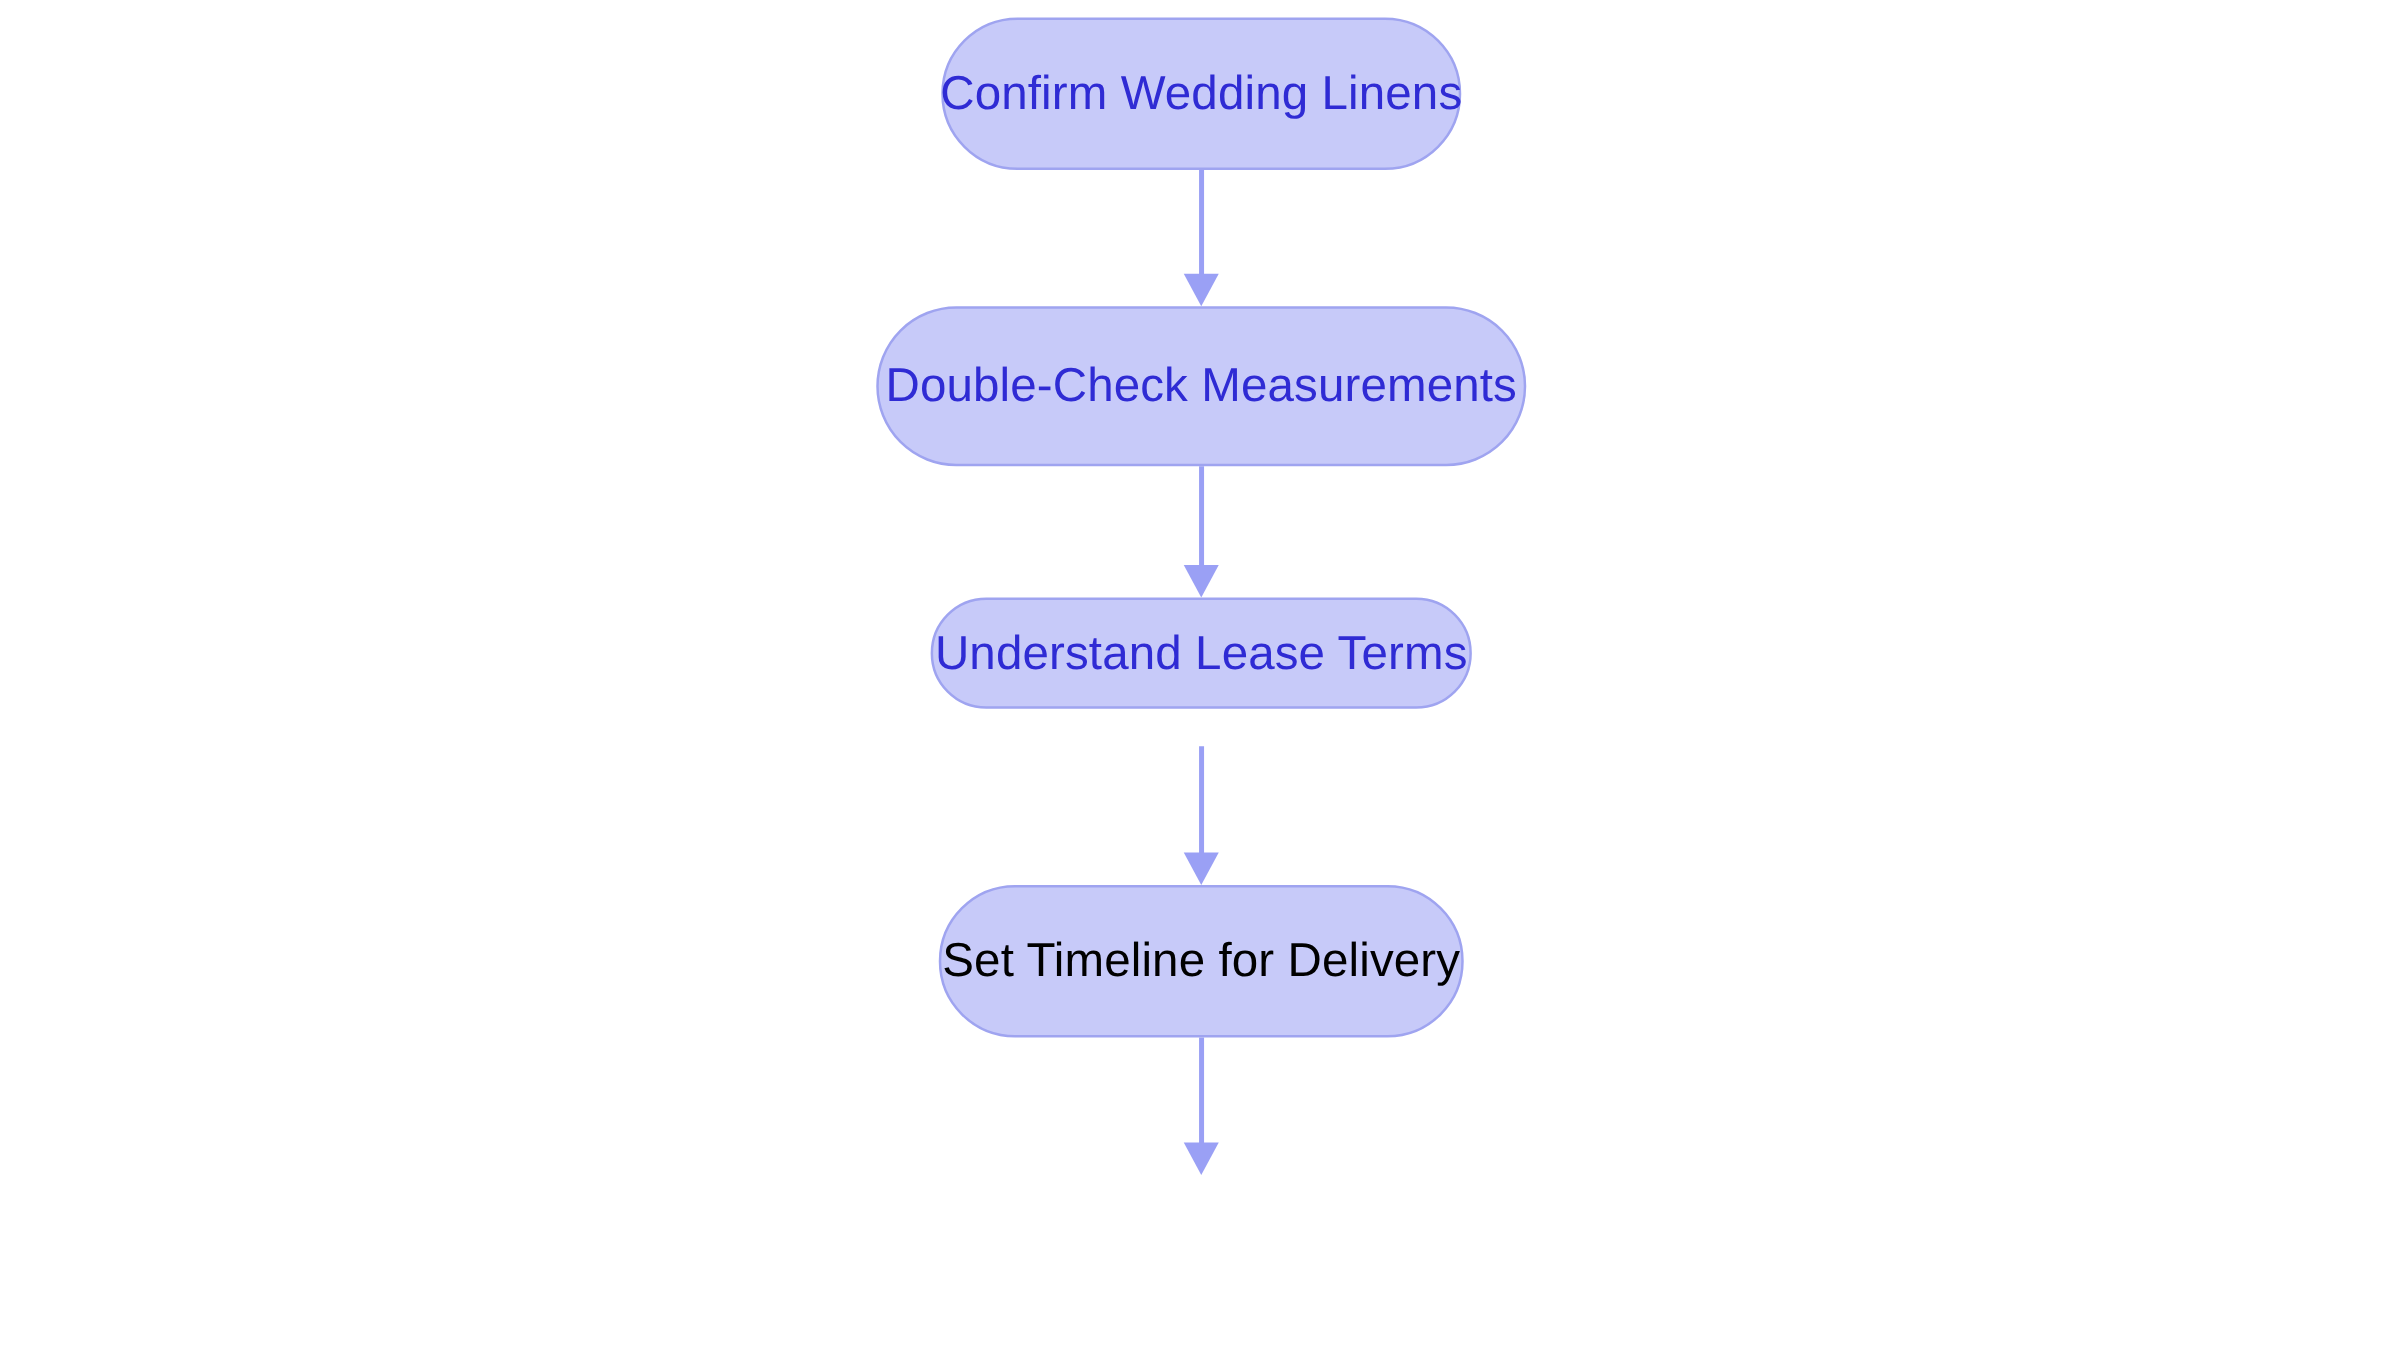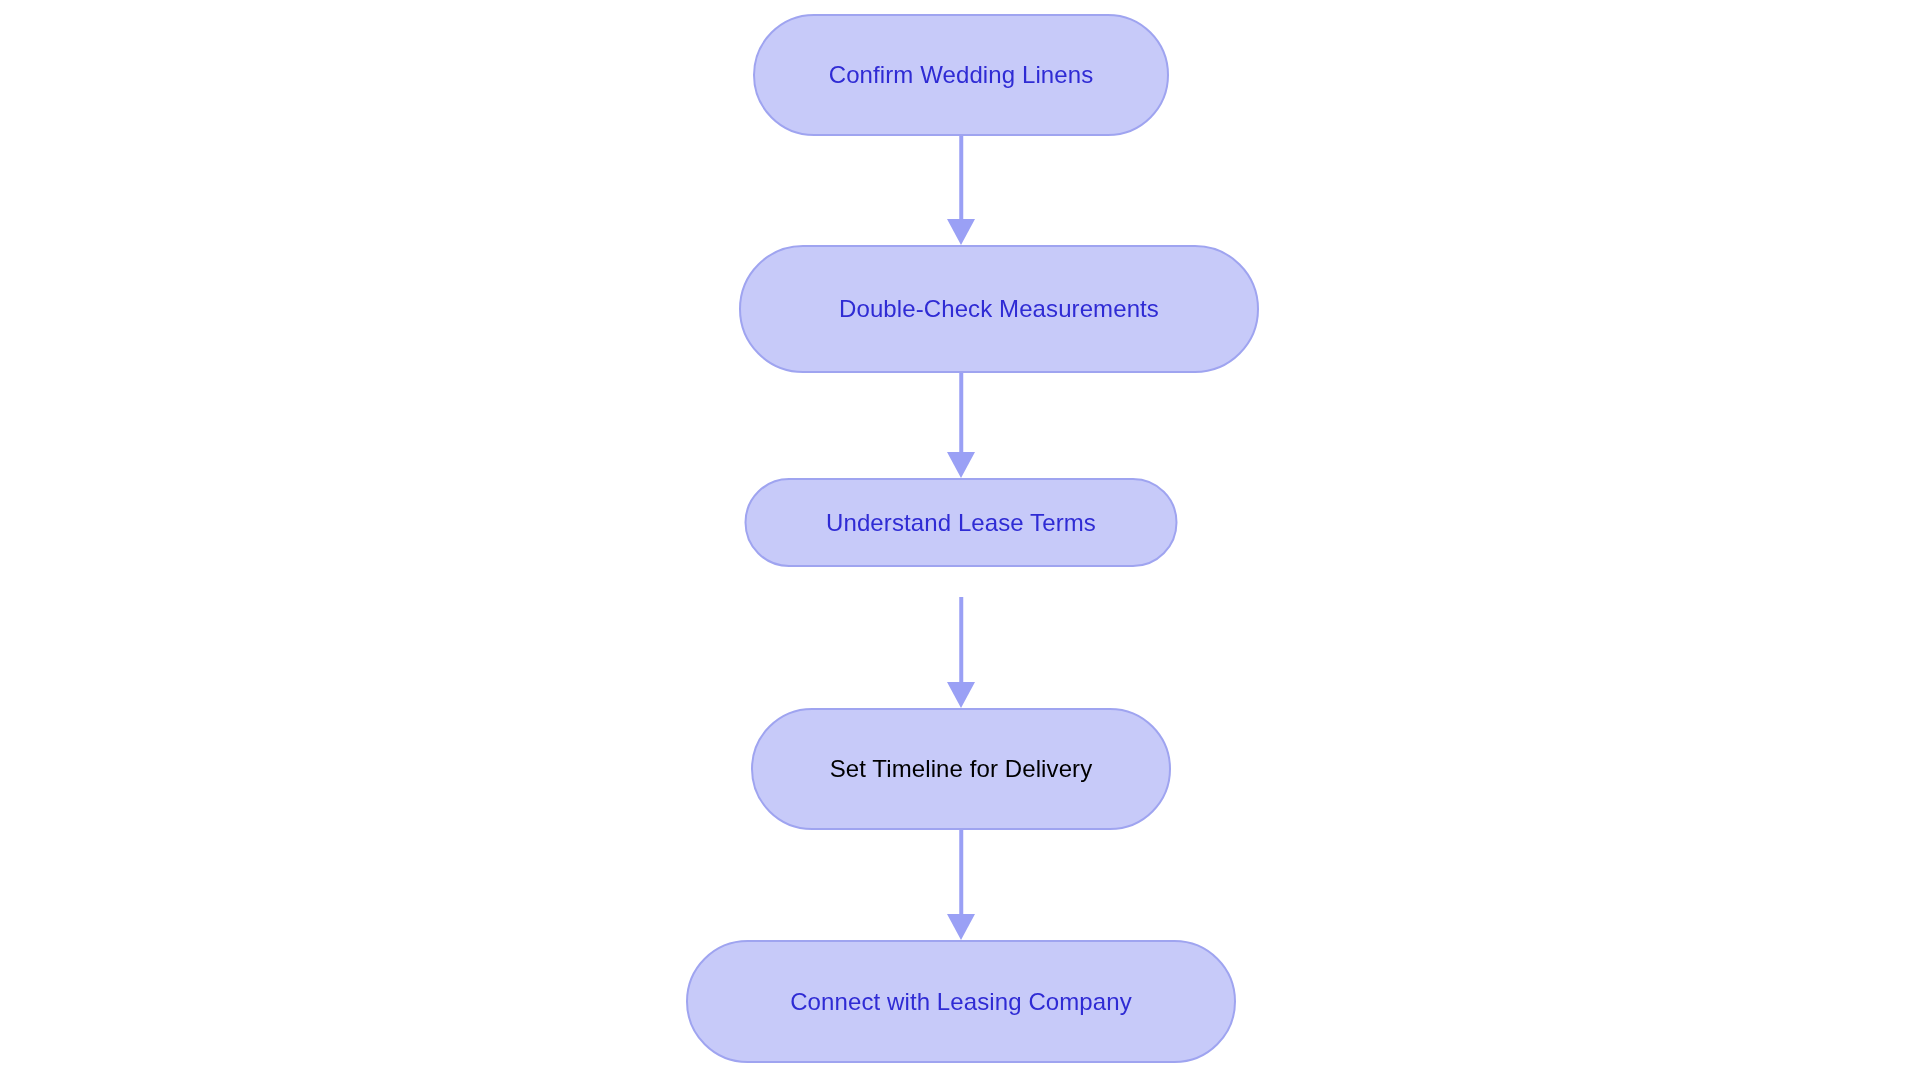--- a/index.html
+++ b/index.html
@@ -27,21 +27,21 @@
     justify-content: center;
     background: #c7caf9;
     border: 2px solid #9fa4f0;
     border-radius: 999px;
     transform: translateX(-50%);
   }
 
   .node-label {
     color: #2f2bd4;
     font-family: "Liberation Sans", "DejaVu Sans", sans-serif;
-    font-size: 24px;
+    font-size: 38px;
     font-weight: 400;
     line-height: 1;
     letter-spacing: 0.1px;
     white-space: nowrap;
     text-align: center;
   }
 
   
   .edge {
     position: absolute;
@@ -88,26 +88,23 @@
     <div class="edge-head" style="border-top-color: rgb(154, 160, 245);"></div>
   </div>
   <div class="edge" style="left: 961px; top: 830px; height: 110px;">
     <div class="edge-line" style="height: 86px; background: rgb(154, 160, 245);"></div>
     <div class="edge-head" style="border-top-color: rgb(154, 160, 245);"></div>
   </div>
 
   <div class="node" style="left: 961px; top: 14px; width: 416px; height: 122px; background: rgb(199, 202, 249); border-color: rgb(159, 164, 240);">
     <span class="node-label" style="color: rgb(47, 43, 212);">Confirm Wedding Linens</span>
   </div>
-  <div class="node" style="left: 999px; top: 245px; width: 520px; height: 128px; background: rgb(199, 202, 249); border-color: rgb(159, 164, 240);">
+  <div class="node" style="left: 961px; top: 245px; width: 520px; height: 128px; background: rgb(199, 202, 249); border-color: rgb(159, 164, 240);">
     <span class="node-label" style="color: rgb(47, 43, 212);">Double-Check Measurements</span>
   </div>
   <div class="node" style="left: 961px; top: 478px; width: 433px; height: 89px; background: rgb(199, 202, 249); border-color: rgb(159, 164, 240);">
     <span class="node-label" style="color: rgb(47, 43, 212);">Understand Lease Terms</span>
   </div>
   <div class="node" style="left: 961px; top: 708px; width: 420px; height: 122px; background: rgb(199, 202, 249); border-color: rgb(159, 164, 240);">
     <span class="node-label" style="color: #000000;">Set Timeline for Delivery</span>
   </div>
-  <div class="node" style="left: 961px; top: 940px; width: 550px; height: 123px; background: rgb(199, 202, 249); border-color: rgb(159, 164, 240);">
-    <span class="node-label" style="color: rgb(47, 43, 212);">Connect with Leasing Company</span>
-  </div>
 
 </div>
 
 </body></html>

